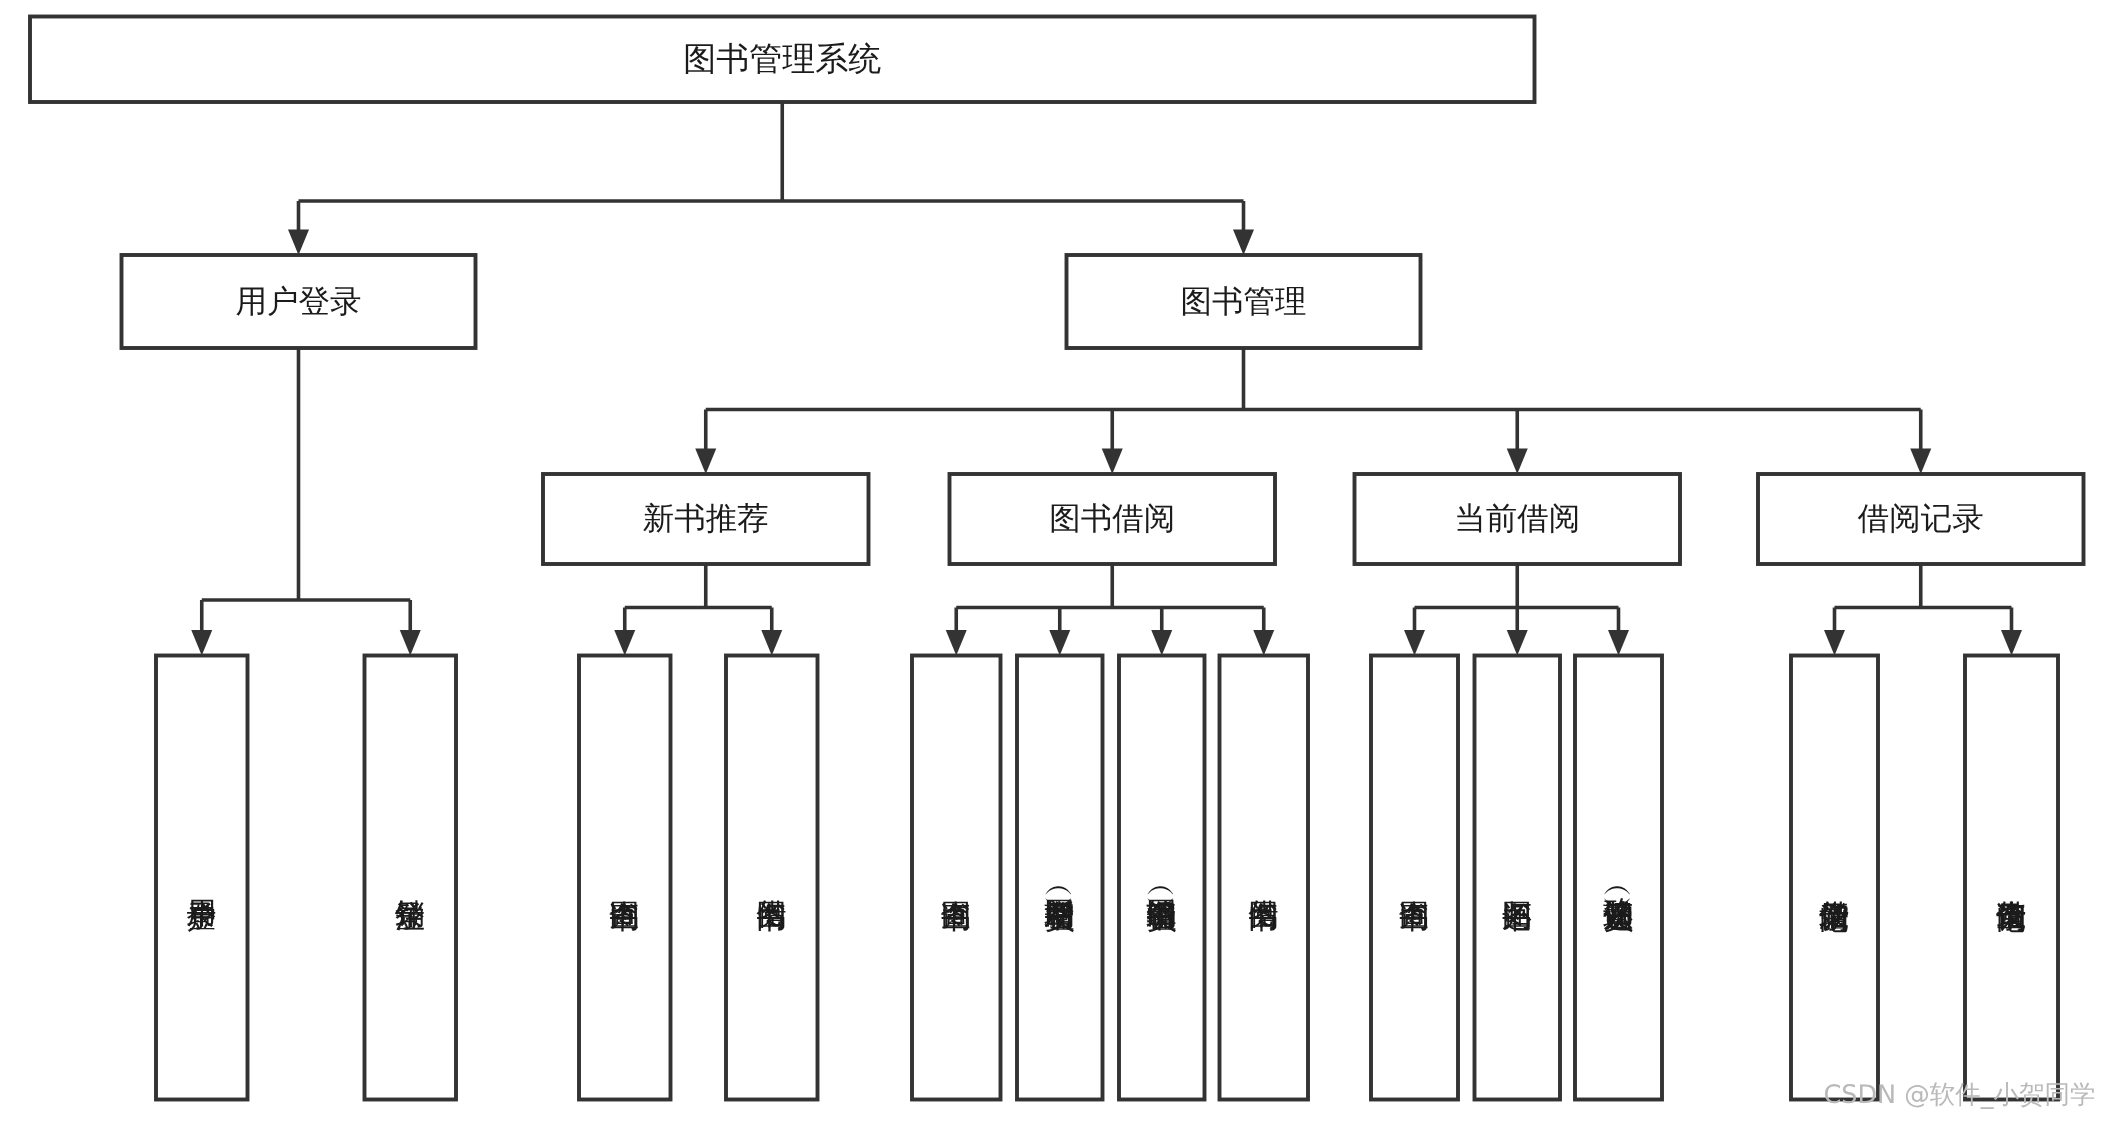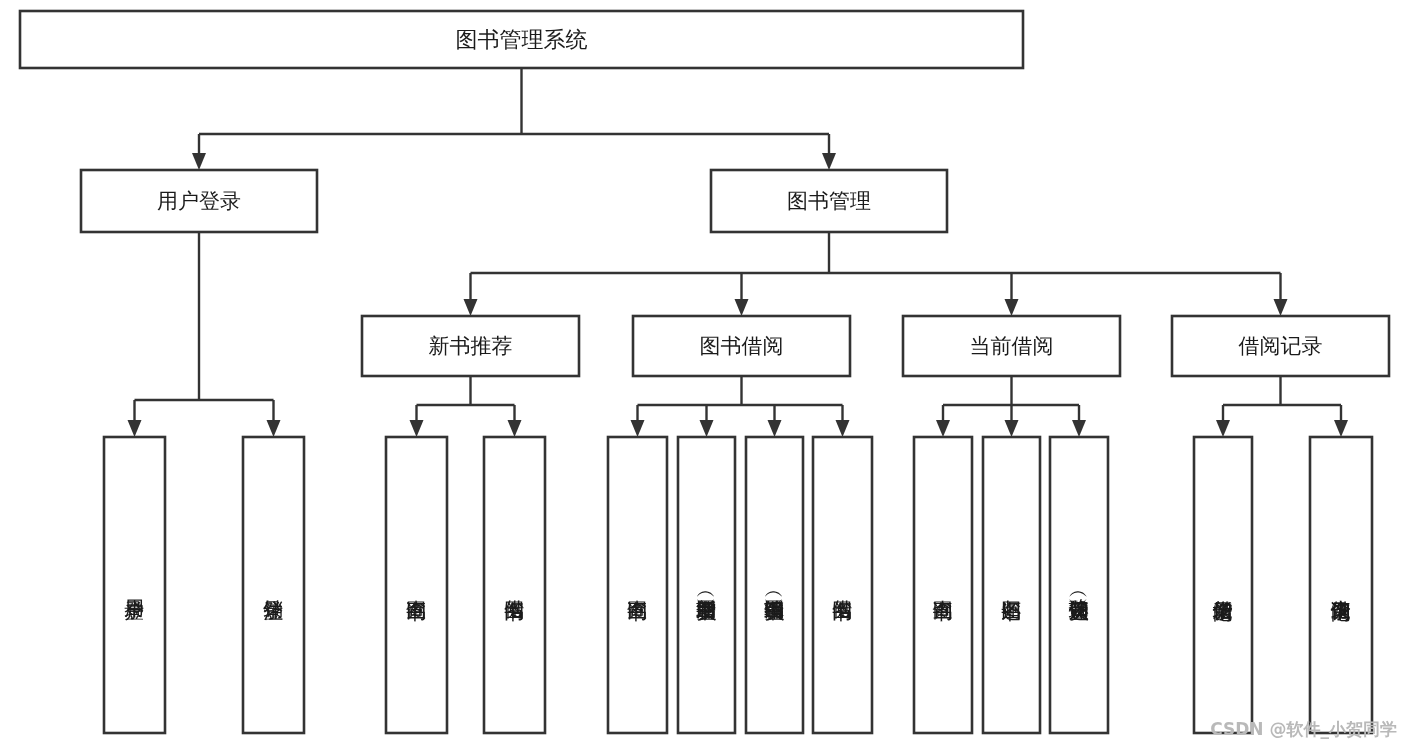--- a/index.html
+++ b/index.html
@@ -69,21 +69,20 @@
   }
   .watermark {
     position: absolute;
     right: 8px;
     bottom: 6px;
     font-family: "DejaVu Sans", "Liberation Sans", sans-serif;
     font-size: 17px;
     color: #b9b9b9;
     white-space: nowrap;
     user-select: none;
-    font-weight: bold;
   }
 </style>
 </head>
 <body>
 
 <div id="diagram-root">
   <svg class="diagram-canvas" viewBox="0 0 1405 747">
     <g id="edges-layer">
         <path class="edge-line" d="M 521.5 68 L 521.5 134"></path>
         <path class="edge-line" d="M 199 134 L 829 134"></path>

